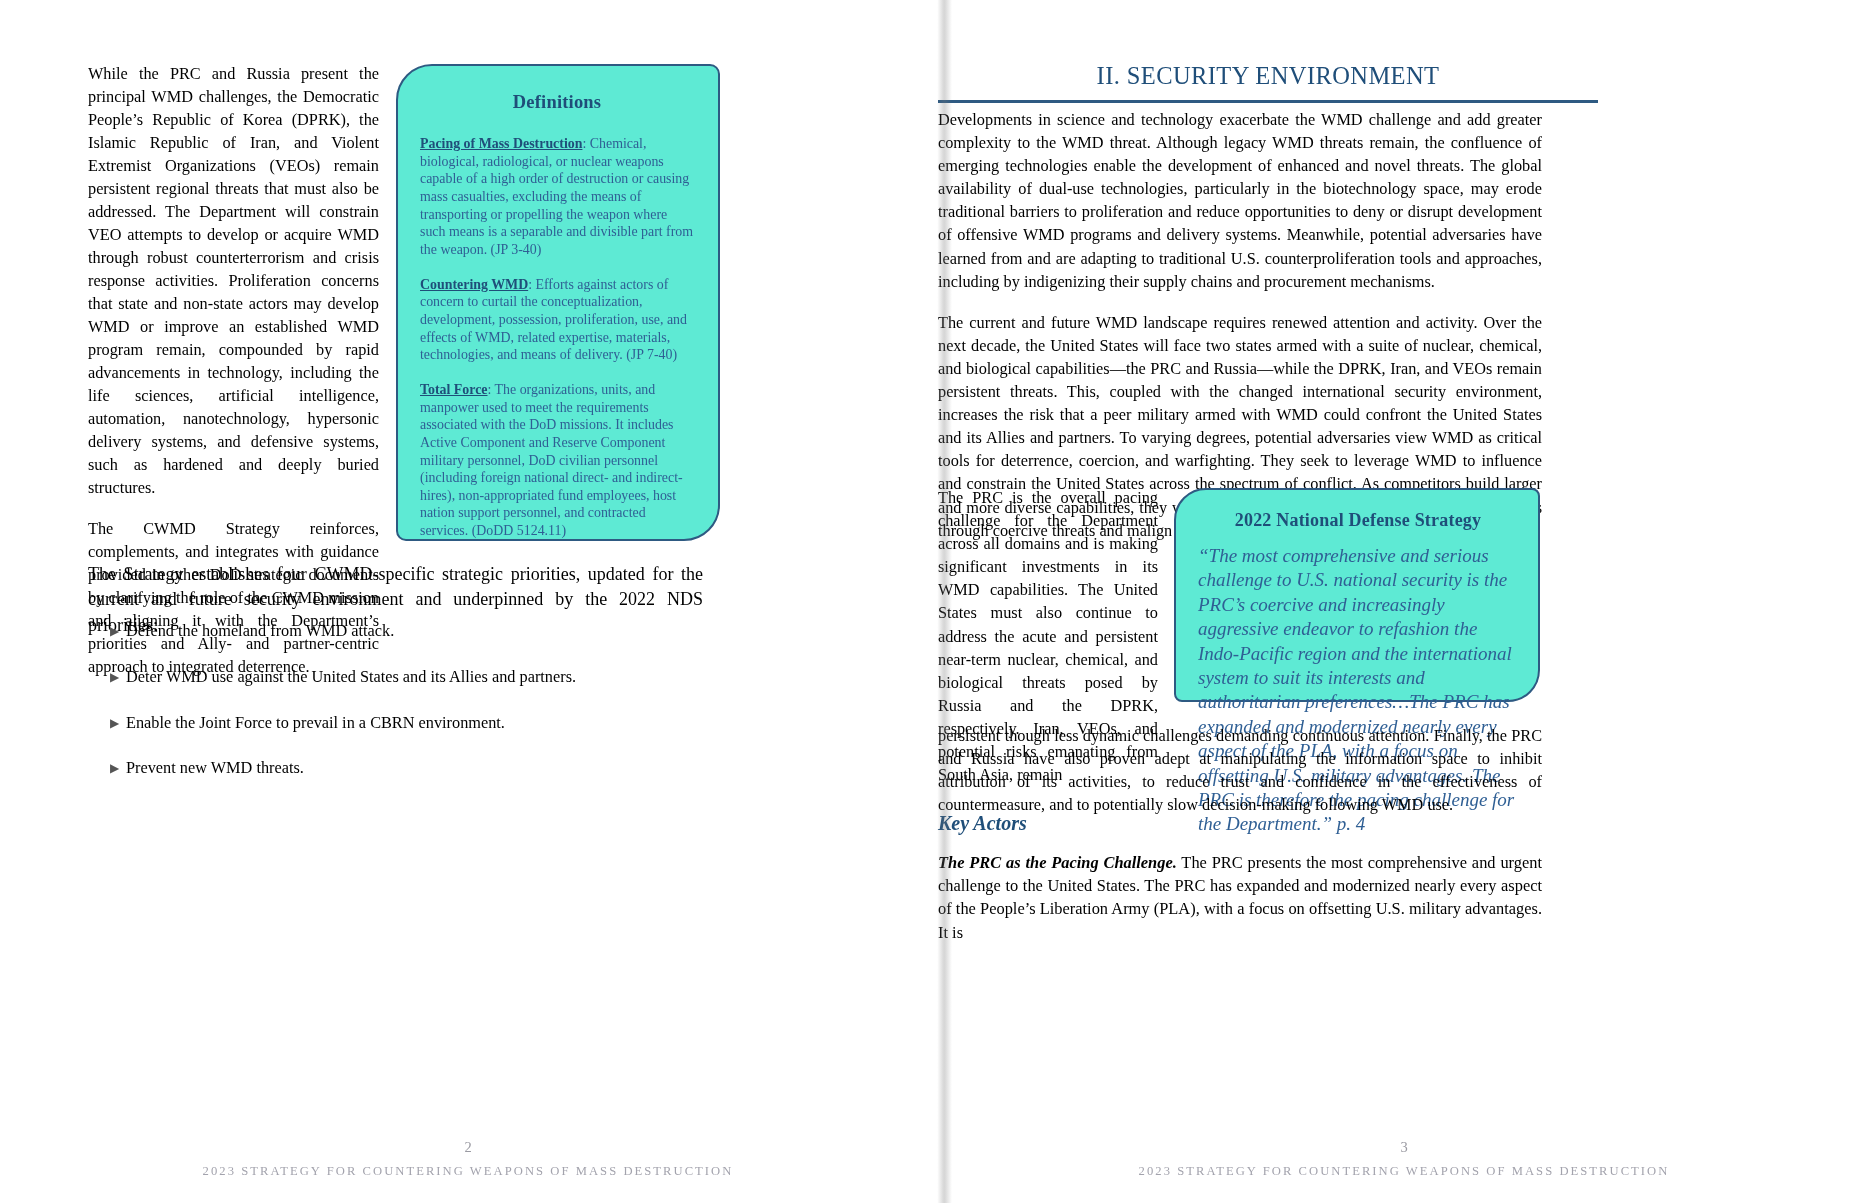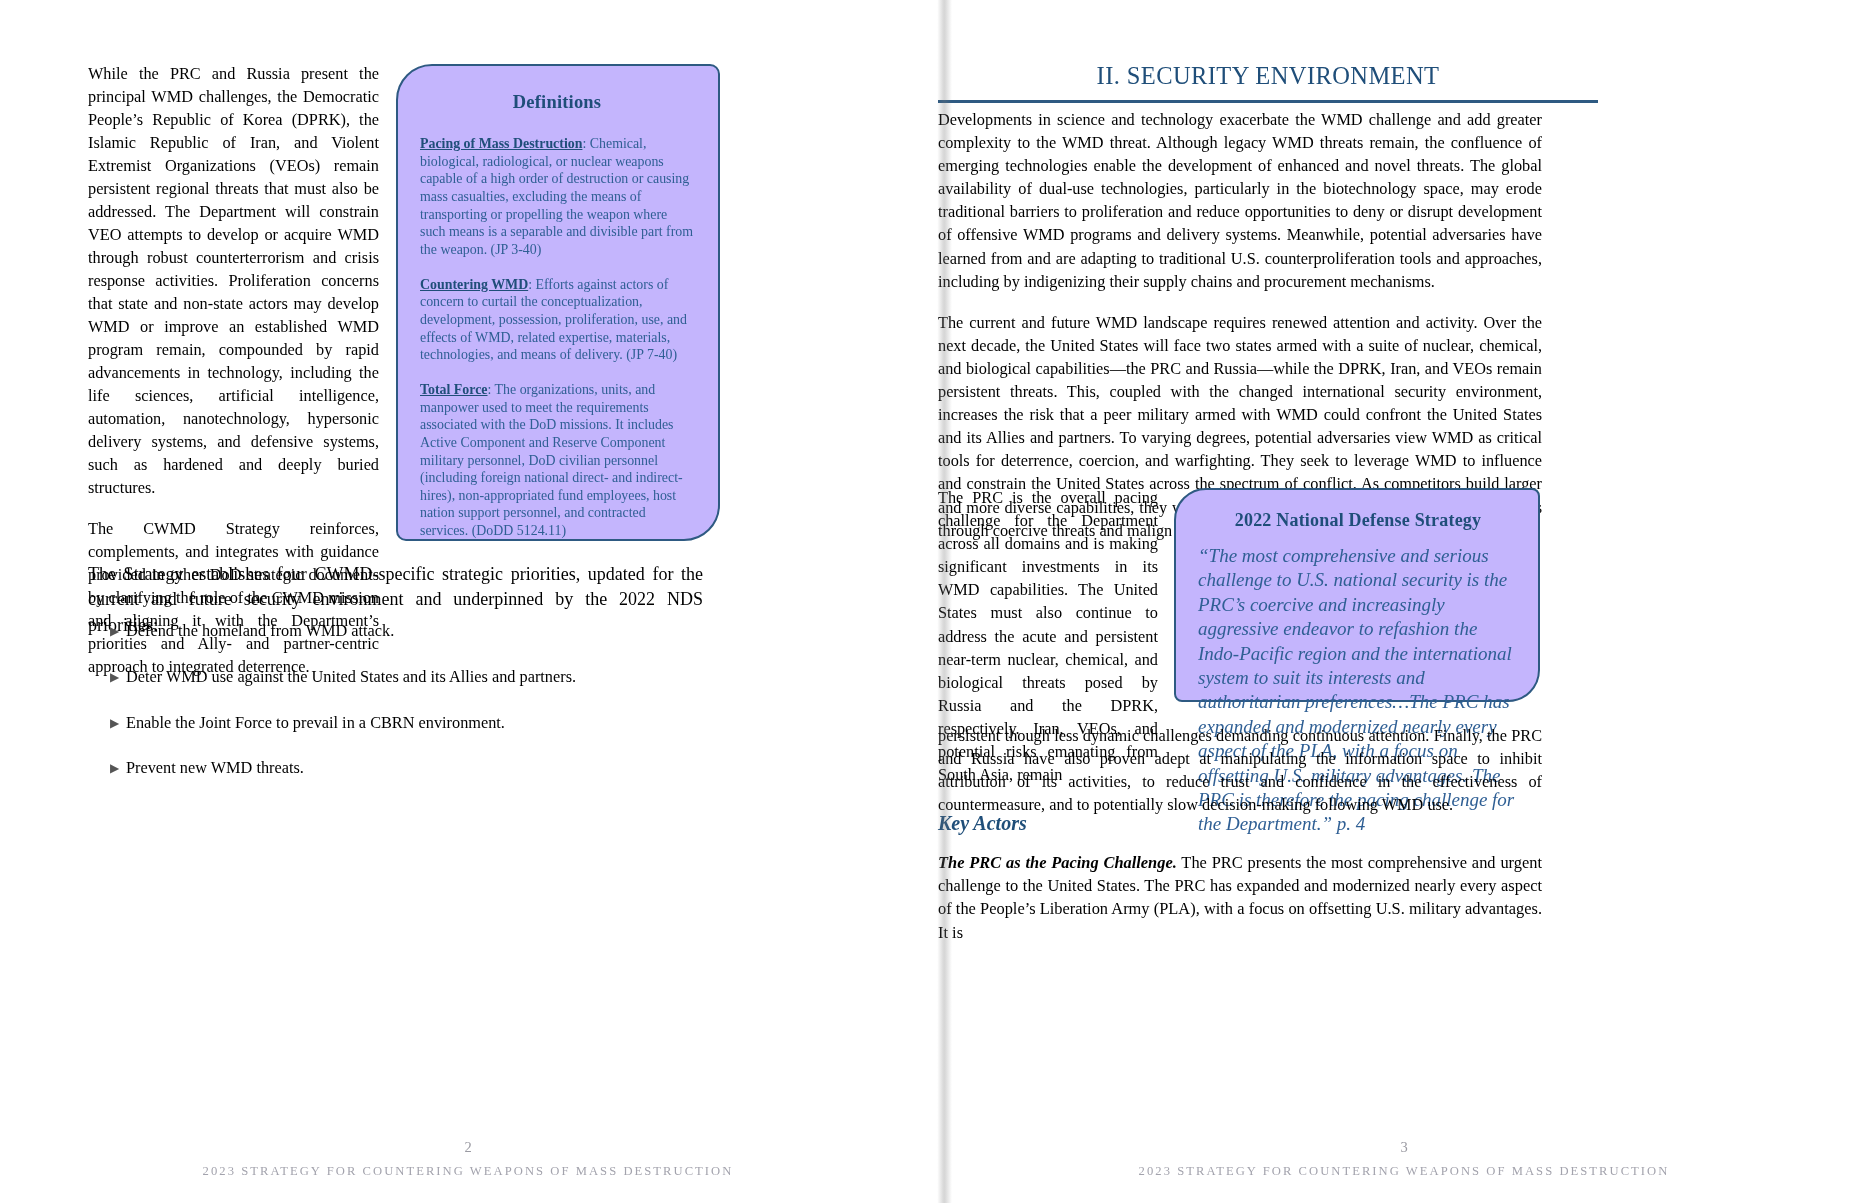--- a/index.html
+++ b/index.html
@@ -61,21 +61,21 @@
   .left-full {
     position: absolute;
     left: 88px; top: 562px;
     width: 615px;
   }
   .left-full p.body { font-size: 18px; }
 
   
   .callout {
     position: absolute;
-    background: #c4b5fd;
+    background: #5eead4;
     border: 2px solid #2e5a82;
     border-radius: 34px 8px 34px 8px;
     color: #2e5a82;
   }
   .callout.definitions {
     left: 396px; top: 64px;
     width: 324px;
     height: 477px;
     padding: 20px 24px 16px 22px;
     border-radius: 36px 10px 36px 10px;

